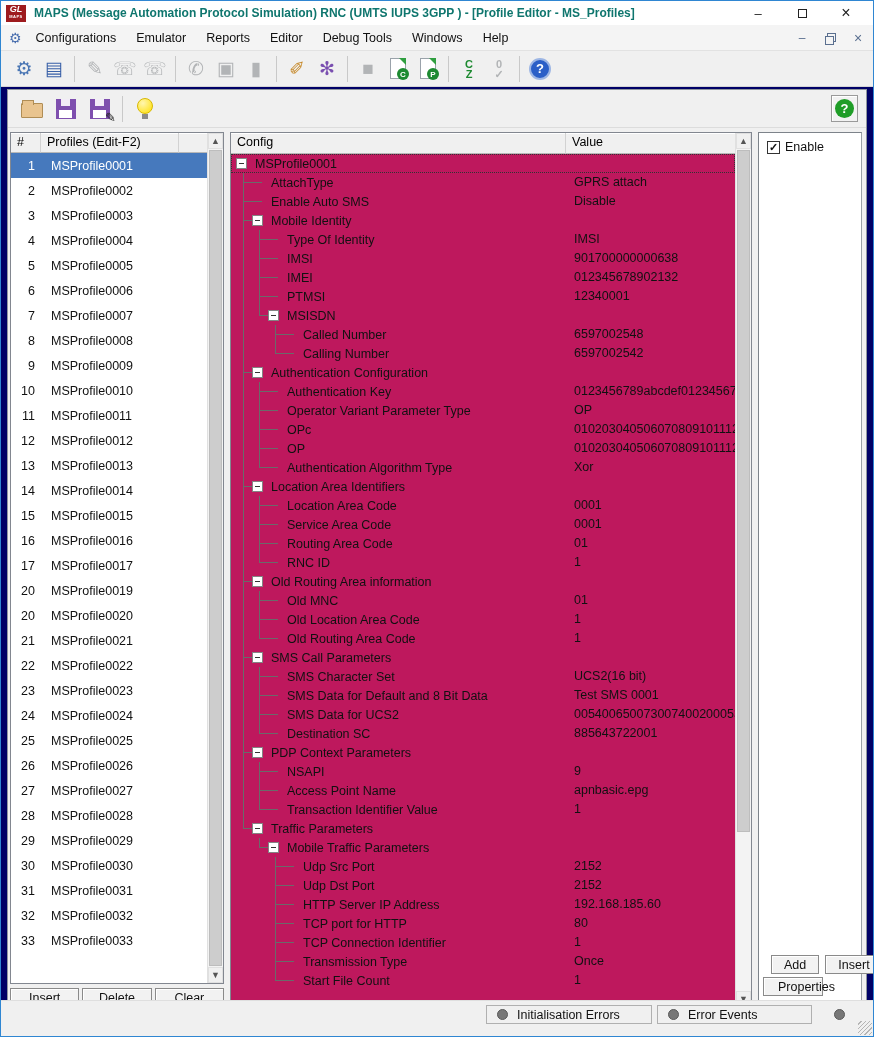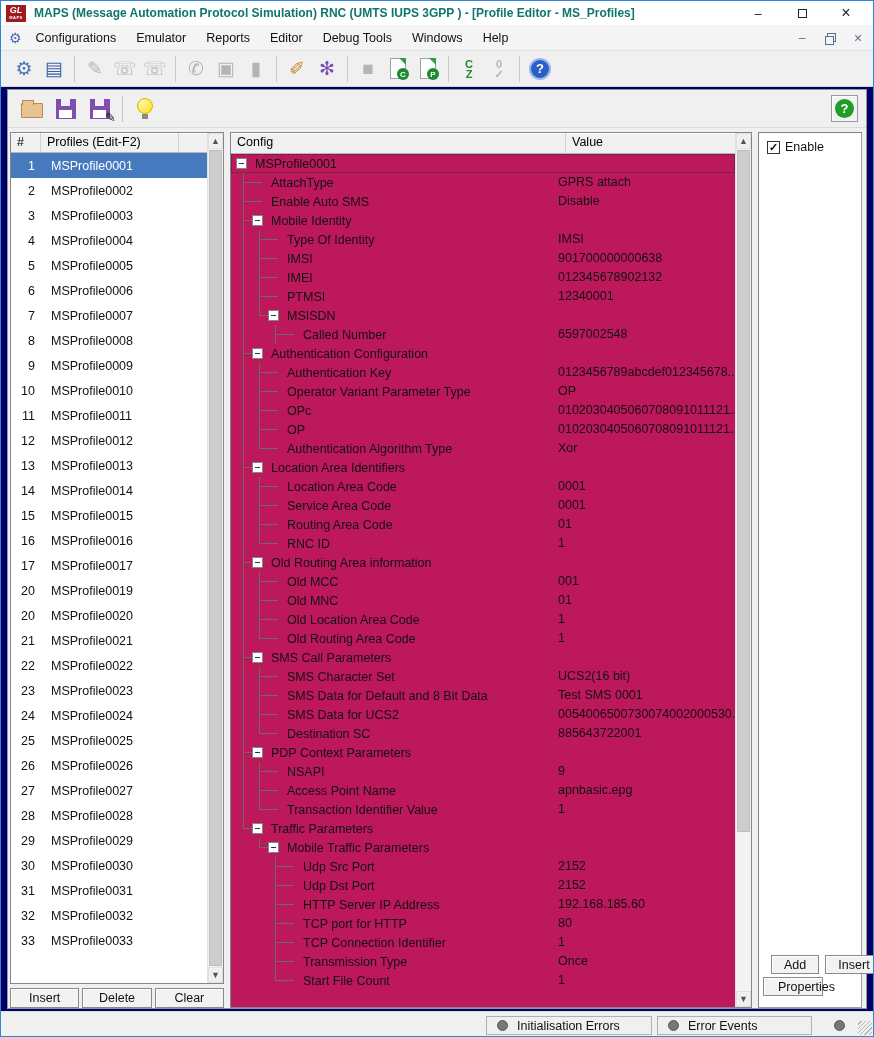--- a/index.html
+++ b/index.html
@@ -7,21 +7,21 @@
     --purple:#7e4fae; --tan:#e9c48f; --yellow:#ffdf00; --dot:#777777; --accent:#2f86d2;
     --line:#6a6a6a;
   }
   *{box-sizing:border-box;margin:0;padding:0;font-family:"Liberation Sans",sans-serif;}
   body{background:#d8d8d8;}
   .window{position:relative;width:874px;height:1037px;background:#fff;border:1px solid var(--accent);overflow:hidden;}
 
   
   .titlebar{position:absolute;top:0;left:0;right:0;height:24px;background:#fff;display:flex;align-items:center;padding-left:5px;}
   .logo{width:20px;height:17px;background:var(--red);color:#fff;font-size:9px;font-weight:bold;font-style:italic;
-        display:flex;flex-direction:column;align-items:center;justify-content:flex-end;line-height:8px;flex:none;}
+        display:flex;flex-direction:column;align-items:center;justify-content:center;line-height:8px;flex:none;}
   .logo small{font-size:4px;font-style:normal;letter-spacing:.5px;}
   .title-text{font-size:12px;color:#0f766e;margin-left:8px;white-space:nowrap;overflow:hidden;flex:1;font-weight:bold;}
   .win-controls{display:flex;align-items:center;gap:26px;margin-right:18px;flex:none;}
   .win-btn{width:18px;height:18px;display:flex;align-items:center;justify-content:center;font-size:13px;color:#222;}
   .glyph-max{width:9px;height:9px;border:1px solid #222;display:inline-block;}
 
   
   .menubar{position:absolute;top:24px;left:0;right:0;height:26px;background:#f4f4f4;display:flex;align-items:center;
            padding-left:6px;border-bottom:1px solid #e2e2e2;font-size:12.5px;color:#111;}
   .gear-small{font-size:14px;color:#4a6fae;margin:0 4px 0 2px;}
@@ -92,35 +92,35 @@
   .tree-row.selected{outline:1px dotted #333;outline-offset:-1px;}
   .tcell{position:relative;width:16px;height:19px;flex:none;}
   .vl{position:absolute;left:7px;top:0;bottom:0;width:1px;background:var(--line);}
   .vl.half{bottom:auto;height:10px;}
   .hl{position:absolute;left:7px;right:0;top:9px;height:1px;background:var(--line);}
   .ncell{position:relative;width:15px;height:19px;flex:none;}
   .ncell .tick{position:absolute;left:0;width:10px;top:9px;height:1px;background:var(--line);}
   .nbox{position:absolute;left:0;top:4px;width:11px;height:11px;border:1px solid #848484;background:#fff;}
   .nbox::after{content:"";position:absolute;left:2px;top:4px;width:5px;height:1px;background:#333;}
   .tlabel{margin-left:4px;}
-  .tvalue{position:absolute;left:327px;top:0;line-height:19px;}
+  .tvalue{position:absolute;left:343px;top:0;line-height:19px;}
 
   
   .rpanel{position:absolute;left:750px;top:42px;width:104px;height:876px;background:#fff;border:1px solid #9aa0a6;
           border-top-color:#7d838a;border-left-color:#7d838a;}
   .chk-row{position:absolute;left:8px;top:7px;display:flex;align-items:center;gap:5px;font-size:12.5px;color:#111;}
   .chk{width:13px;height:13px;background:#fff;border:1px solid #333;display:flex;align-items:center;justify-content:center;
        font-size:11px;font-weight:bold;color:#111;line-height:11px;}
   .rp-btn{position:absolute;height:19px;}
   .rp-add{left:12px;top:822px;width:48px;}
   .rp-insert{left:66px;top:822px;width:58px;}
   .rp-props{left:4px;top:844px;width:60px;padding-left:27px;}
 
   
-  .statusbar{position:absolute;left:0;right:0;bottom:0;height:25px;background:#f0f0f0;border-top:1px solid #dfdfdf;}
+  .statusbar{position:absolute;left:0;right:0;bottom:0;height:36px;background:#f0f0f0;border-top:1px solid #dfdfdf;}
   .st-panel{position:absolute;top:4px;height:19px;border:1px solid #b0b0b0;background:#f0f0f0;display:flex;align-items:center;
             gap:9px;padding-left:10px;font-size:12.5px;color:#111;}
   .dot{width:11px;height:11px;border-radius:50%;background:var(--dot);border:1px solid #5a5a5a;flex:none;}
   .st-dot-lone{position:absolute;top:8px;left:833px;}
   .grip{position:absolute;right:1px;bottom:1px;width:14px;height:14px;
         background:repeating-linear-gradient(135deg,transparent,transparent 2px,#b5b5b5 2px,#b5b5b5 3px);}
 </style>
 </head>
 <body>
 
@@ -501,20 +501,35 @@
               </div>
               <div class="ncell">
                 <span class="tick"></span>
               </div>
               <div class="tlabel">Called Number</div>
               <div class="tvalue">6597002548</div>
             </div>
             <div class="tree-row">
               <div class="tcell">
                 <span class="vl"></span>
+              </div>
+              <div class="tcell"></div>
+              <div class="tcell">
+                <span class="vl half"></span>
+                <span class="hl"></span>
+              </div>
+              <div class="ncell">
+                <span class="tick"></span>
+              </div>
+              <div class="tlabel">Calling Number</div>
+              <div class="tvalue">6597002542</div>
+            </div>
+            <div class="tree-row">
+              <div class="tcell">
+                <span class="vl"></span>
                 <span class="hl"></span>
               </div>
               <div class="ncell">
                 <div class="nbox"></div>
               </div>
               <div class="tlabel">Authentication Configuration</div>
             </div>
             <div class="tree-row">
               <div class="tcell">
                 <span class="vl"></span>
@@ -653,34 +668,20 @@
             </div>
             <div class="tree-row">
               <div class="tcell">
                 <span class="vl"></span>
                 <span class="hl"></span>
               </div>
               <div class="ncell">
                 <div class="nbox"></div>
               </div>
               <div class="tlabel">Old Routing Area information</div>
-            </div>
-            <div class="tree-row">
-              <div class="tcell">
-                <span class="vl"></span>
-              </div>
-              <div class="tcell">
-                <span class="vl"></span>
-                <span class="hl"></span>
-              </div>
-              <div class="ncell">
-                <span class="tick"></span>
-              </div>
-              <div class="tlabel">Old MCC</div>
-              <div class="tvalue">001</div>
             </div>
             <div class="tree-row">
               <div class="tcell">
                 <span class="vl"></span>
               </div>
               <div class="tcell">
                 <span class="vl"></span>
                 <span class="hl"></span>
               </div>
               <div class="ncell">

